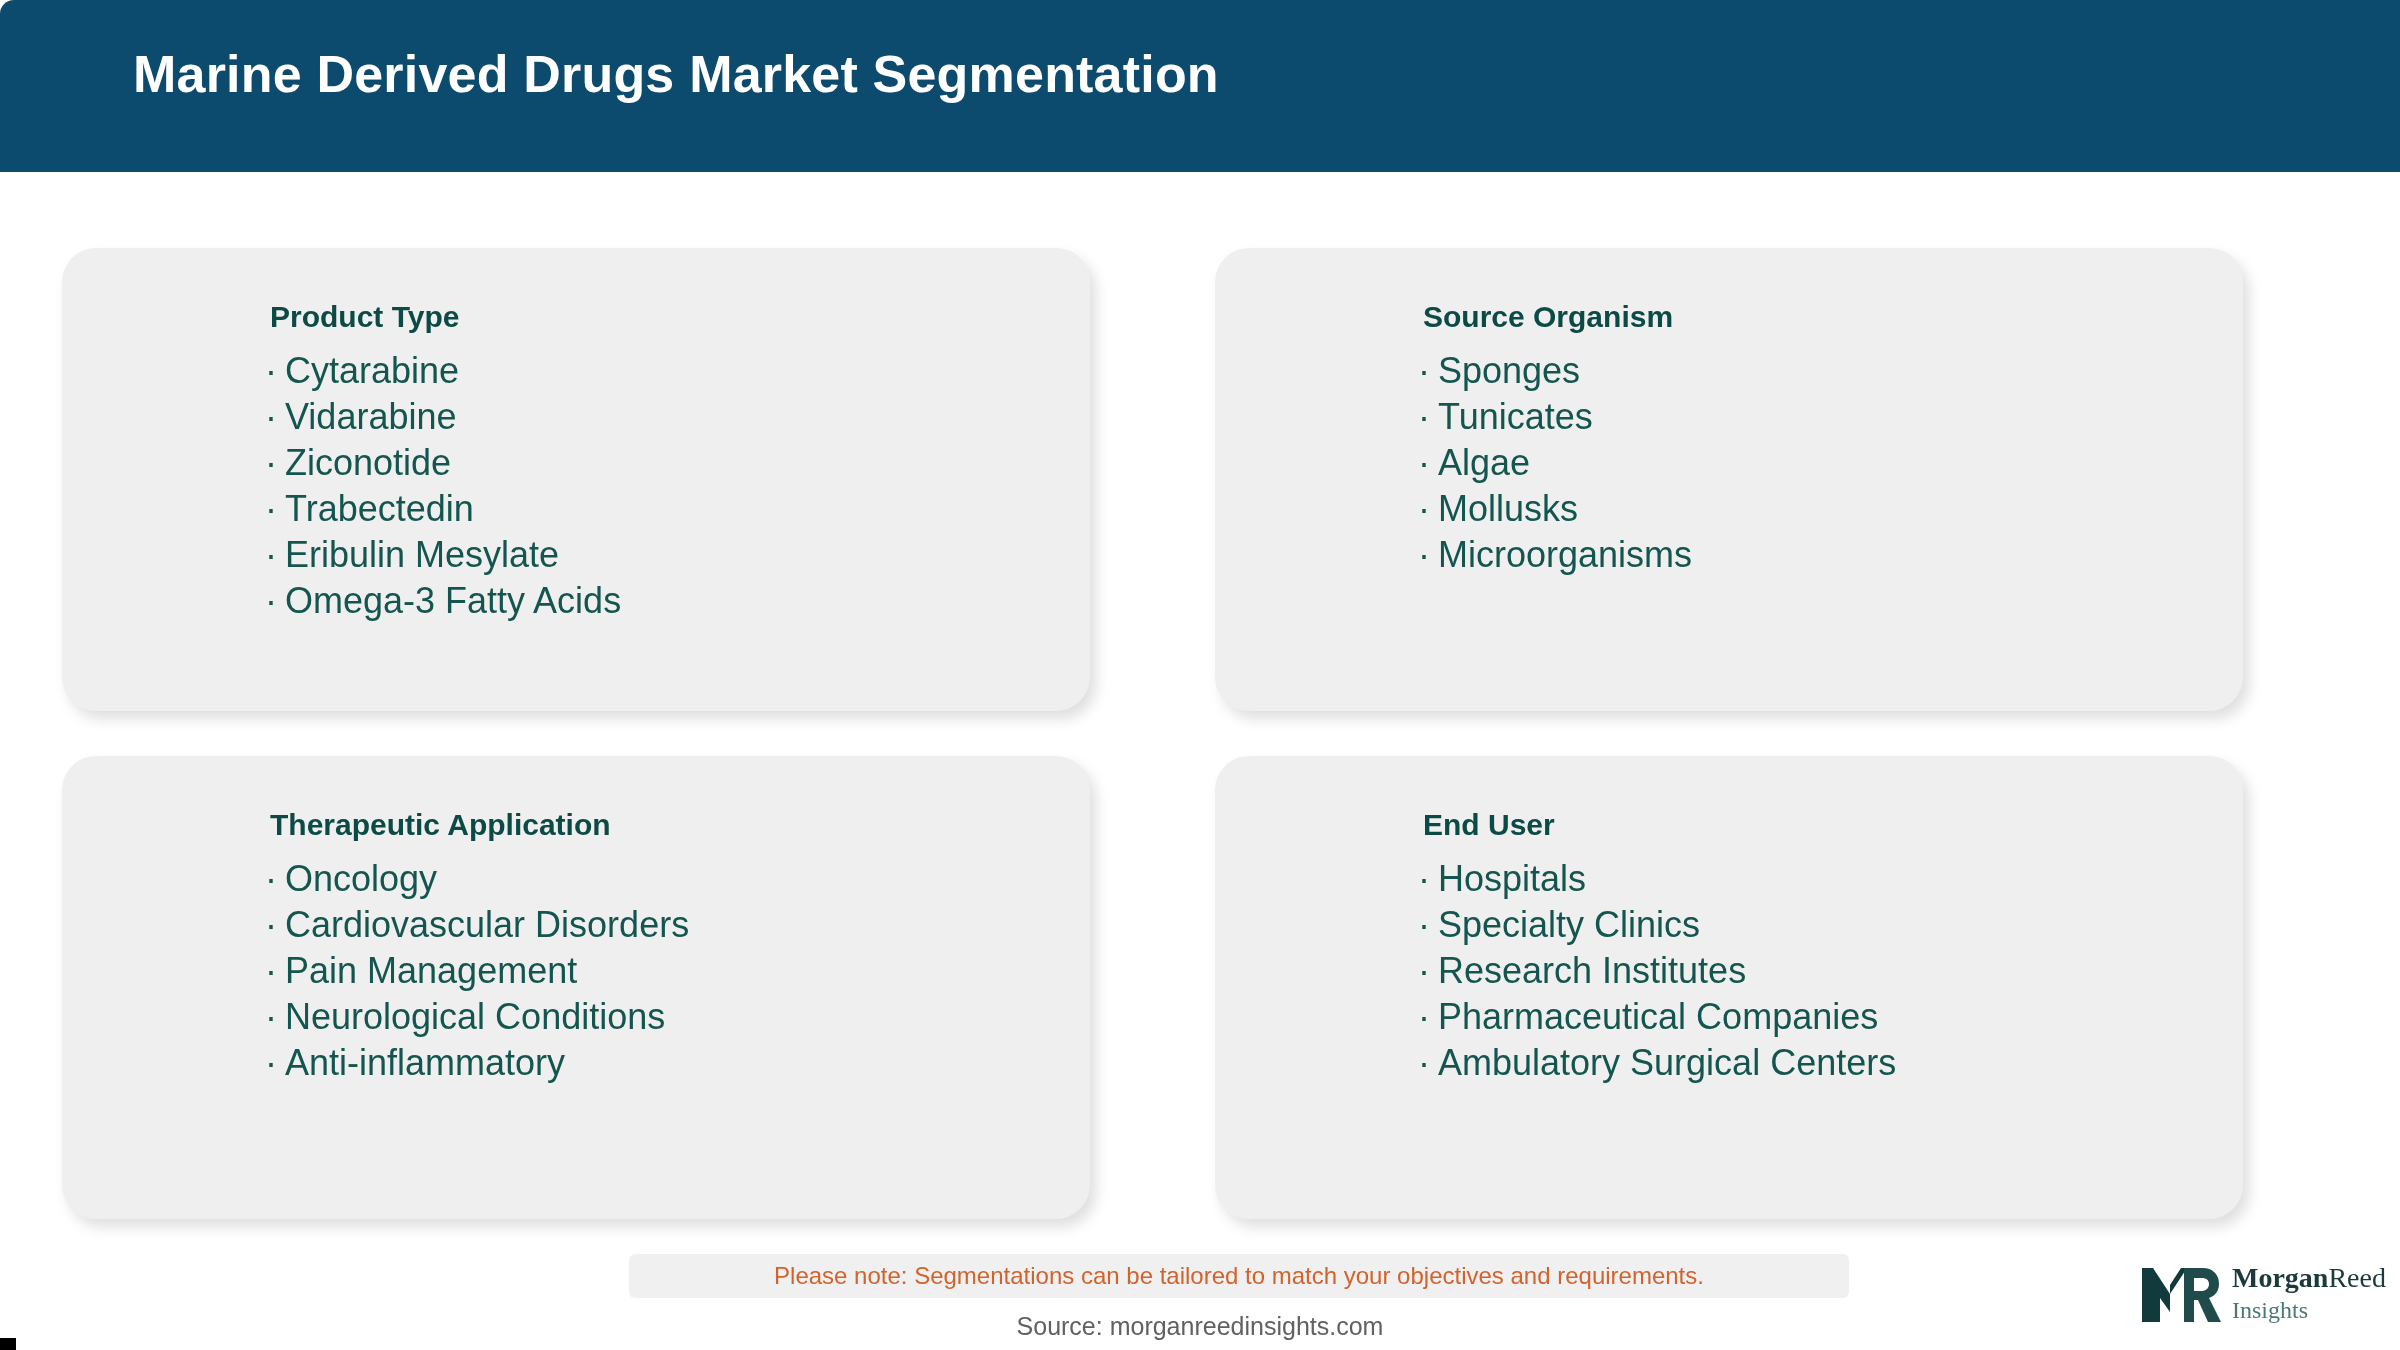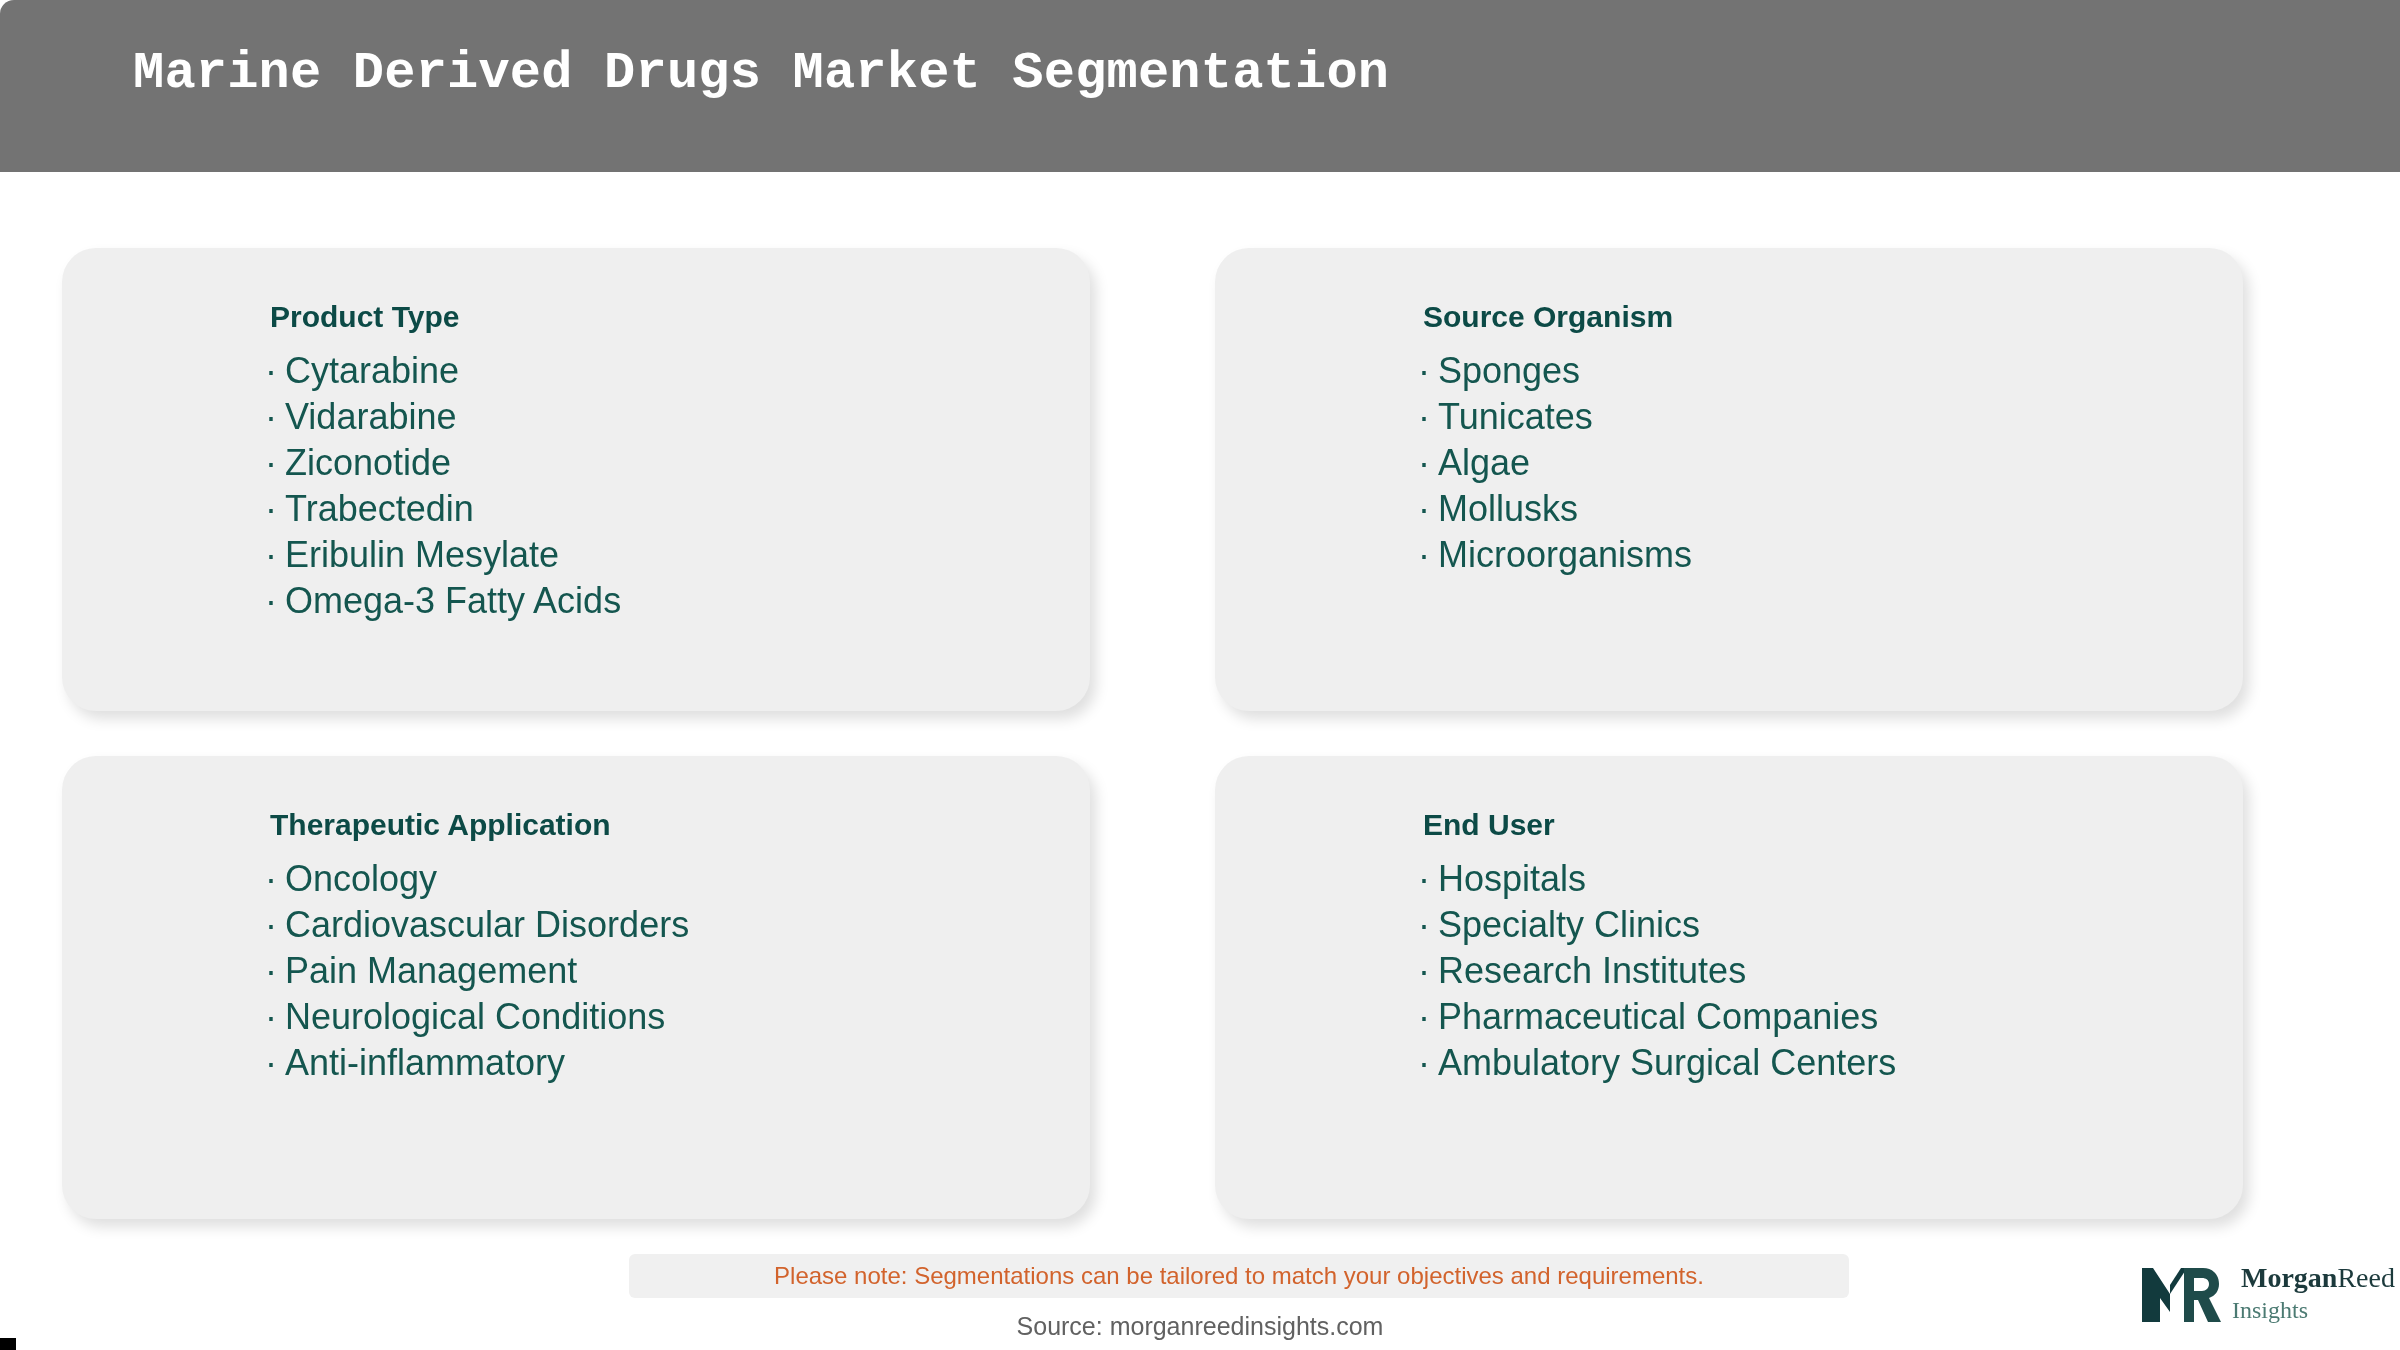--- a/index.html
+++ b/index.html
@@ -16,24 +16,23 @@
     overflow: hidden;
   }
 
   
   .header-bar {
     position: absolute;
     left: 0;
     top: 0;
     width: 2400px;
     height: 172px;
-    background: #737373;
+    background: #0c4a6e;
     border-top-left-radius: 14px;
     box-sizing: border-box;
-    font-family: Liberation Mono, monospace;
   }
   .header-title {
     position: absolute;
     left: 133px;
     top: 44px;
     font-size: 52px;
     font-weight: bold;
     color: #ffffff;
     letter-spacing: 0.2px;
     white-space: nowrap;
@@ -148,21 +147,21 @@
     left: 92px;
     top: 0px;
   }
   .logo-line1 {
     font-family: "Liberation Serif", serif;
     font-size: 28px;
     color: #1c3a3c;
     line-height: 32px;
     white-space: nowrap;
   }
-  .logo-line1 .morgan { font-weight: bold; margin-left: 9px; }
+  .logo-line1 .morgan { font-weight: bold; }
   .logo-line1 .reed { font-weight: normal; }
   .logo-line2 {
     font-family: "Liberation Serif", serif;
     font-size: 24px;
     color: #4b7a72;
     line-height: 32px;
     white-space: nowrap;
   }
   .corner-mark {
     position: absolute;

